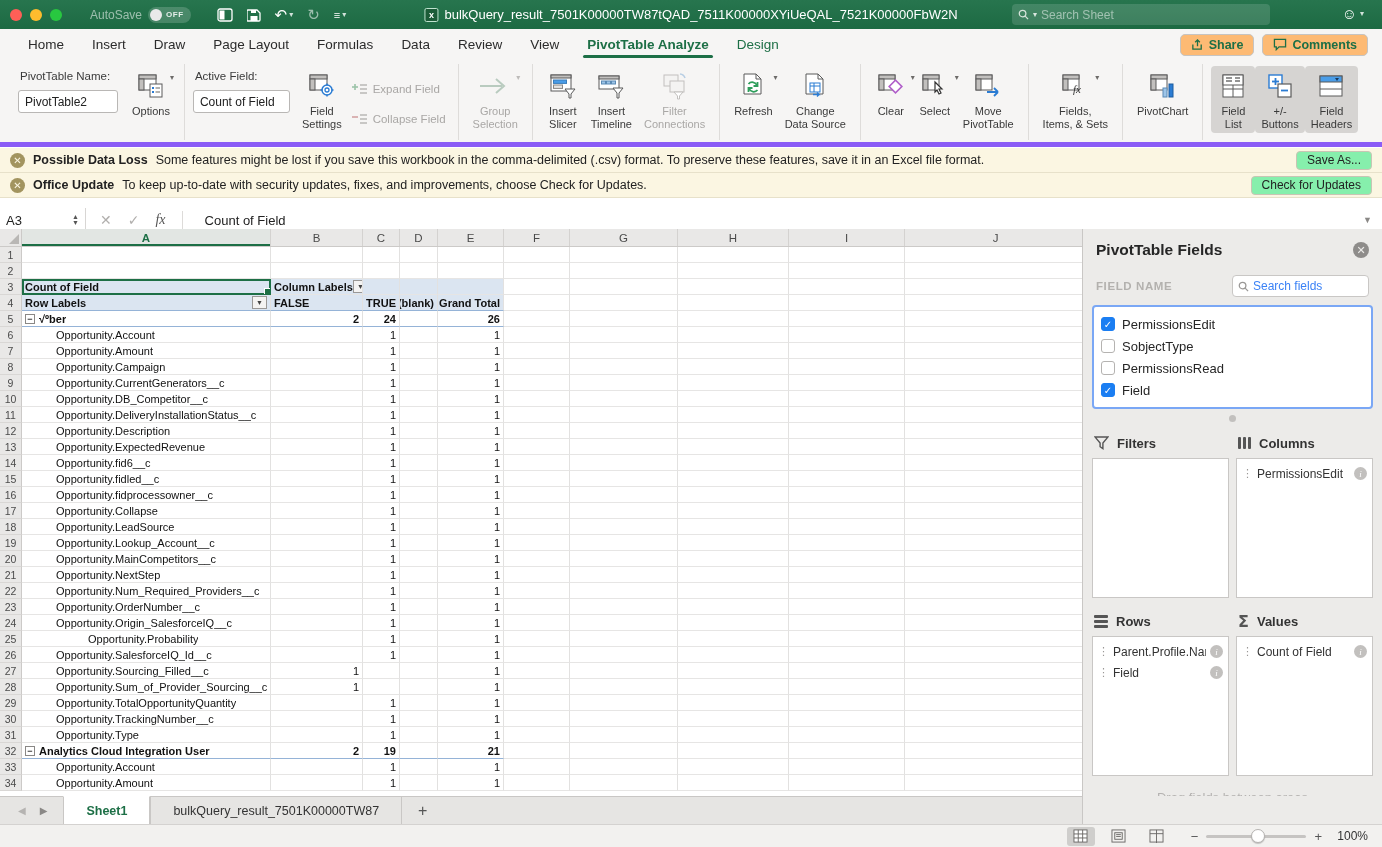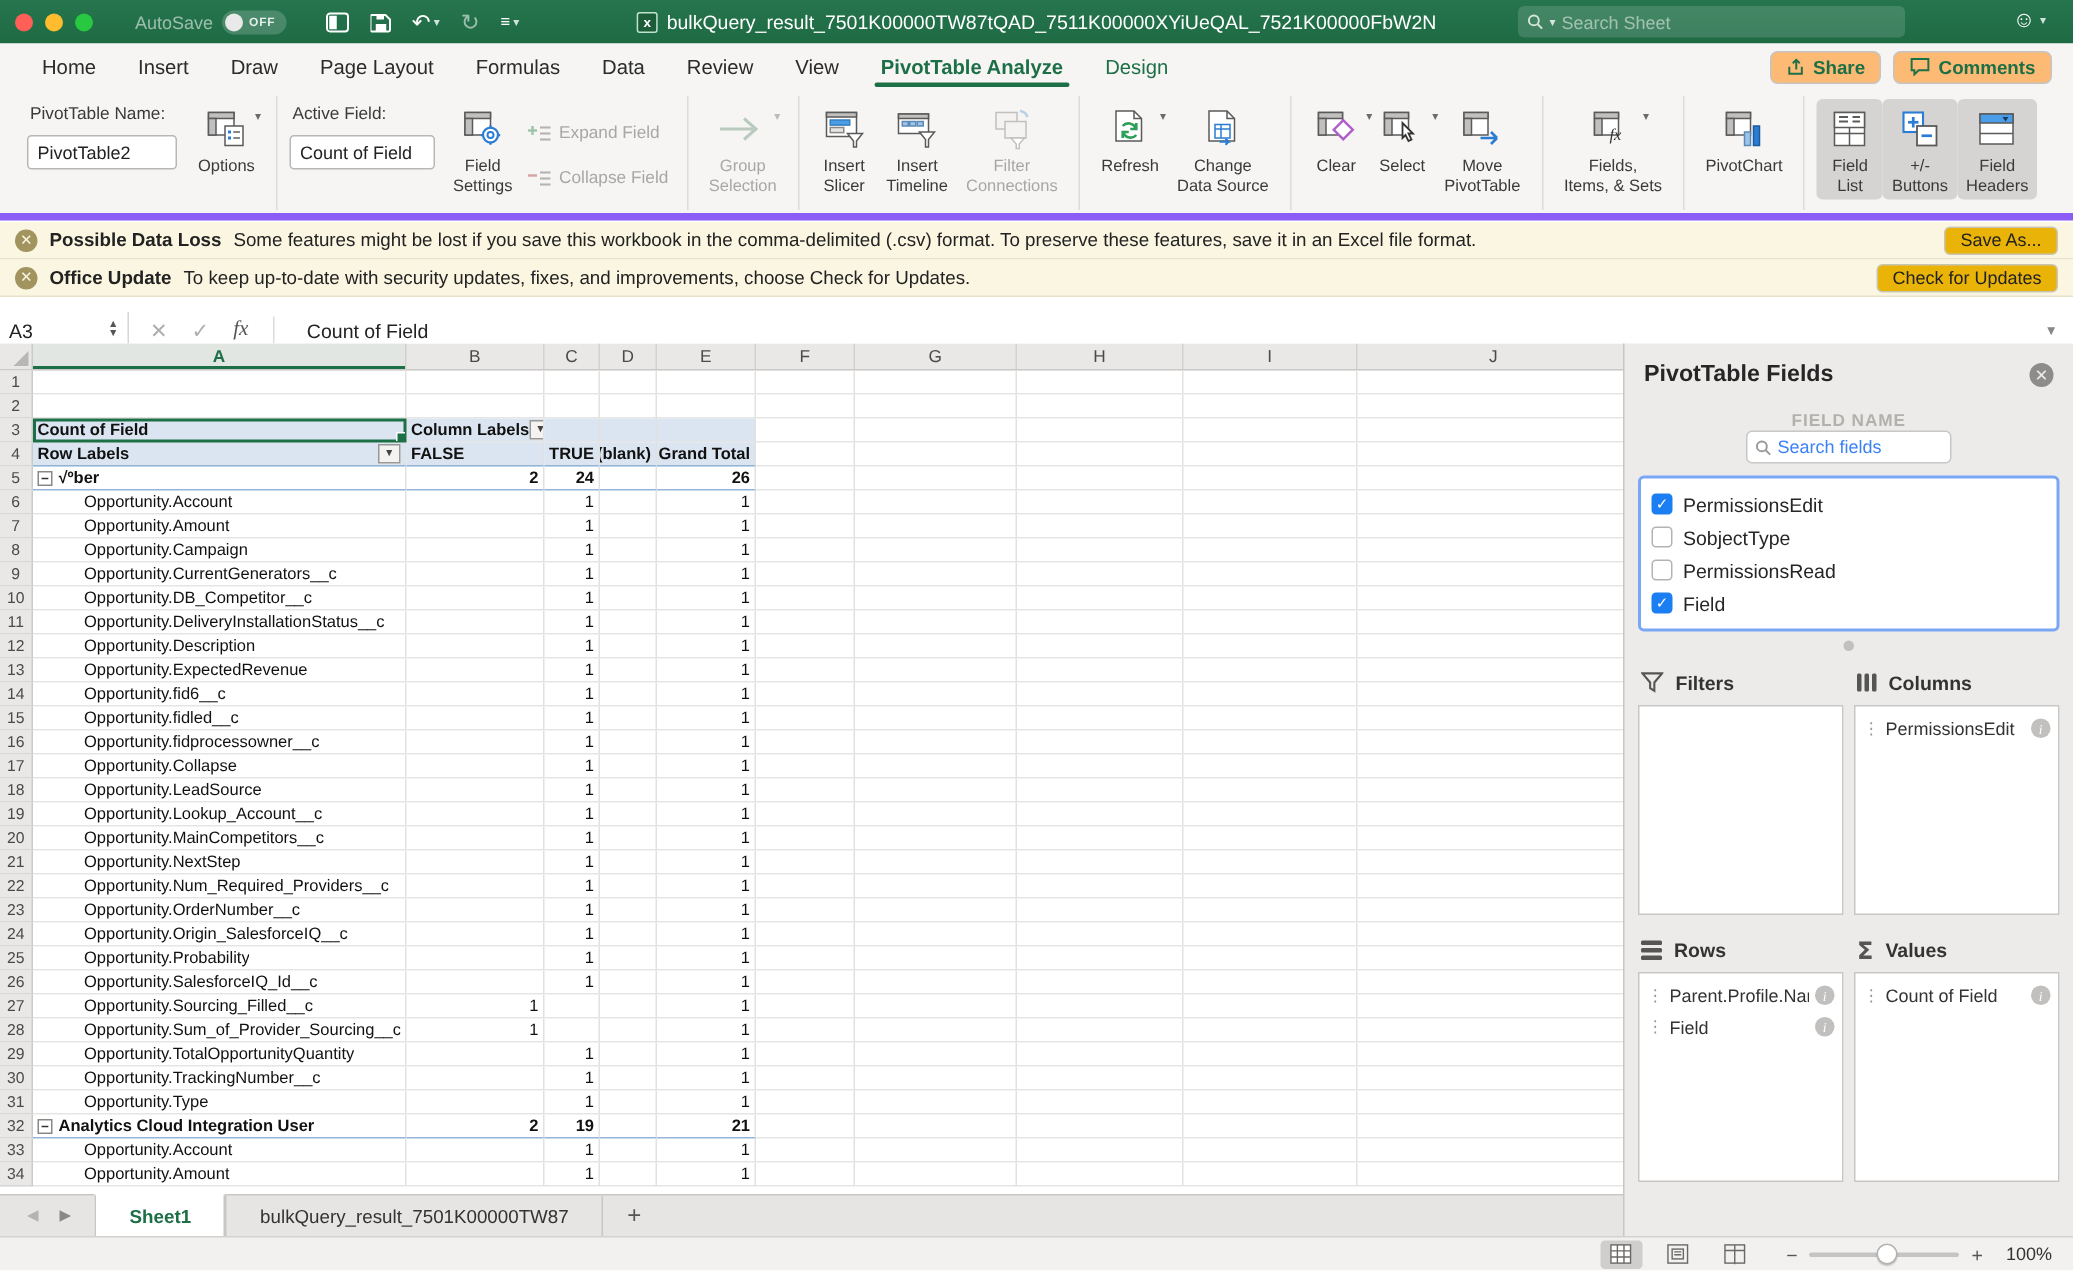--- a/index.html
+++ b/index.html
@@ -53,21 +53,21 @@
   .dis .chev { color:#bdbbb9; }
   .smallrow { display:flex; align-items:center; gap:5px; height:26px; padding:0 4px; }
   .smallrow .slb { font-size:11.5px; color:#a9a7a5; white-space:nowrap; }
 
   
   .warnbar { position:absolute; left:0; width:100%; height:25px; background:#fbf6e2; border-bottom:1px solid #e7e1ca; display:flex; align-items:center; padding:0 10px; gap:8px; }
   .warn1 { top:148px; } .warn2 { top:173px; }
   .warn-ic { width:15px; height:15px; border-radius:50%; background:#a2945f; color:#fbf6e2; font-size:10px; font-weight:bold; display:flex; align-items:center; justify-content:center; flex:0 0 auto; }
   .warn-title { font-weight:bold; font-size:12.5px; color:#222; white-space:nowrap; }
   .warn-msg { font-size:12.5px; color:#222; white-space:nowrap; overflow:hidden; }
-  .warn-btn { margin-left:auto; border:1px solid #c9c5b4; background:#eab308; border-radius:4px; height:19px; padding:0 10px; font-size:12px; color:#222; display:flex; align-items:center; white-space:nowrap; flex:0 0 auto; }
+  .warn-btn { margin-left:auto; border:1px solid #c9c5b4; background:#86efac; border-radius:4px; height:19px; padding:0 10px; font-size:12px; color:#222; display:flex; align-items:center; white-space:nowrap; flex:0 0 auto; }
 
   
   .fbar { position:absolute; left:0; top:208px; width:100%; height:31px; background:#fff; border-bottom:7px solid #c4b5fd; display:flex; align-items:center; }
   .namebox { width:86px; height:100%; border-right:1px solid #d8d6d4; display:flex; align-items:center; padding:0 6px; gap:6px; }
   .namebox .ref { font-size:13px; color:#222; flex:1; }
   .stepper { display:flex; flex-direction:column; font-size:7px; color:#555; line-height:.9; }
   .fops { display:flex; align-items:center; gap:16px; padding:0 14px; color:#b1afad; font-size:14px; }
   .fx { font-size:14px; color:#555; font-style:italic; font-family:"Liberation Serif",serif; }
   .fdivider { width:1px; height:18px; background:#dddbd9; }
   .fcontent { font-size:13px; color:#222; padding-left:8px; flex:1; }
@@ -91,21 +91,21 @@
   .cell.selcell::after { content:""; position:absolute; right:-1px; bottom:-1px; width:5px; height:5px; background:#1d6f46; border:1px solid #fff; z-index:4; }
   .dd { width:15px; height:13px; border:1px solid #9a9896; background:#f4f3f2; color:#444; font-size:7px; display:flex; align-items:center; justify-content:center; margin-left:auto; flex:0 0 auto; }
   .collapse-box { width:10px; height:10px; border:1px solid #8a8886; background:#fff; color:#333; font-size:9px; line-height:8px; display:flex; align-items:center; justify-content:center; margin-right:4px; flex:0 0 auto; }
   .indent { padding-left:34px; }
 
   
   .pane { position:absolute; left:1082px; top:229px; width:300px; height:595px; background:#ecebe9; border-left:1px solid #c9c7c5; padding:10px 9px 0; overflow:hidden; }
   .pane-title-row { display:flex; align-items:center; justify-content:space-between; margin:2px 4px 16px; }
   .pane-title { font-size:15.5px; font-weight:bold; color:#262626; }
   .pane-close { width:16px; height:16px; border-radius:50%; background:#8e8c8a; color:#ecebe9; font-size:11px; display:flex; align-items:center; justify-content:center; }
-  .fieldname-row { display:flex; align-items:center; justify-content:space-between; margin:0 4px 8px;flex-direction:column; }
+  .fieldname-row { display:flex; align-items:center; justify-content:space-between; margin:0 4px 8px; }
   .fieldname-lb { font-size:11.5px; font-weight:bold; letter-spacing:.6px; color:#b3b1ae; }
   .pane-search { width:137px; height:22px; background:#fff; border:1px solid #c9c7c5; border-radius:4px; display:flex; align-items:center; padding:0 5px; gap:4px; }
   .pane-search .ph { color:#3b82f6; font-size:12px; overflow:hidden; white-space:nowrap; }
   .fieldlist { background:#fff; border:2px solid #7aa7f5; border-radius:4px; padding:6px 7px; margin:0 0 6px; }
   .f-row { display:flex; align-items:center; gap:7px; height:22px; }
   .cbox { width:14px; height:14px; border-radius:3px; border:1px solid #b5b3b1; background:#fff; flex:0 0 auto; display:flex; align-items:center; justify-content:center; }
   .cbox.on { background:#1b7ef2; border-color:#1b7ef2; color:#fff; font-size:10px; font-weight:bold; }
   .f-lb { font-size:13px; color:#262626; }
   .drag-dot { width:7px; height:7px; border-radius:50%; background:#c2c0be; margin:2px auto 10px; }
   .areas { display:flex; flex-wrap:wrap; justify-content:space-between; }
@@ -898,21 +898,21 @@
         <span class="cell right" style="width: 66px;">1</span>
         <span class="cell" style="width: 66px;"></span>
         <span class="cell" style="width: 108px;"></span>
         <span class="cell" style="width: 111px;"></span>
         <span class="cell" style="width: 116px;"></span>
         <span class="cell" style="width: 182px;"></span>
       </div>
       <div class="g-row">
         <span class="g-rowh">25</span>
         <span class="cell indent" style="width: 249px;">
-          <span style="overflow: hidden; white-space: nowrap;">Opportunity.Probability</span>
+          <span style="overflow: hidden; white-space: nowrap; margin-left: 32px;">Opportunity.Probability</span>
         </span>
         <span class="cell right" style="width: 92px;"></span>
         <span class="cell right" style="width: 37px;">1</span>
         <span class="cell right" style="width: 38px;"></span>
         <span class="cell right" style="width: 66px;">1</span>
         <span class="cell" style="width: 66px;"></span>
         <span class="cell" style="width: 108px;"></span>
         <span class="cell" style="width: 111px;"></span>
         <span class="cell" style="width: 116px;"></span>
         <span class="cell" style="width: 182px;"></span>

